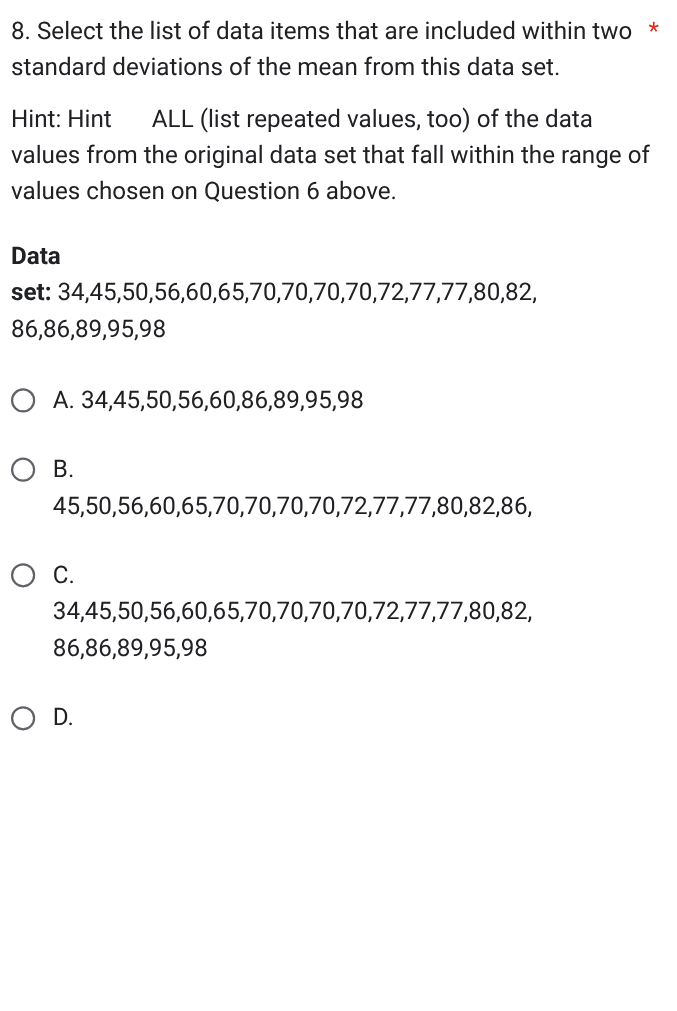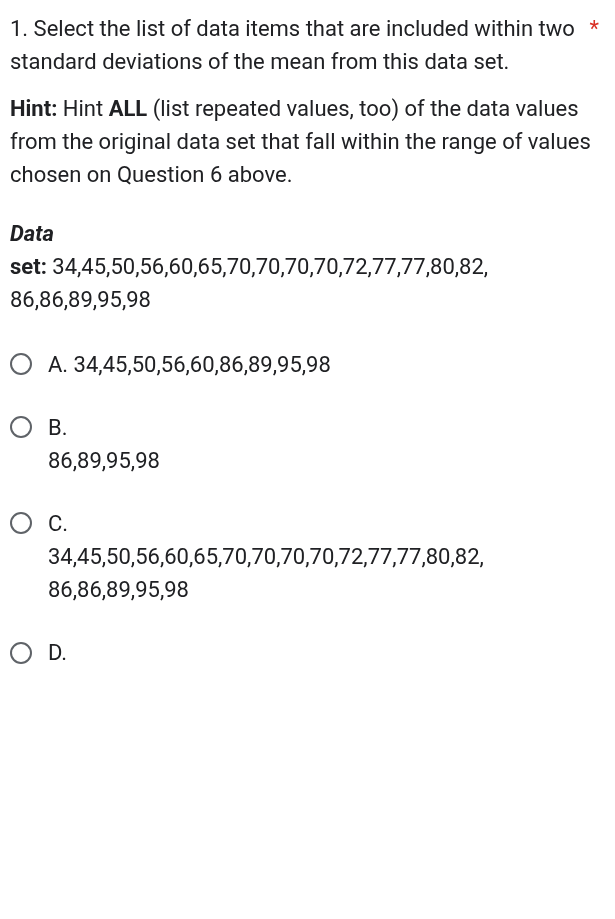--- a/index.html
+++ b/index.html
@@ -24,31 +24,31 @@
       color: #d93025;
       position: absolute;
       top: 0;
       right: 6px;
       font-size: 22px;
     }
     .hint {
       margin-bottom: 26px;
     }
     .hint-label {
-      font-weight: 700;
+      font-weight: 400;
     }
     .hint-bold {
-      font-weight: 700;
+      font-weight: 400;
+      margin-left: 31px;
     }
     .dataset {
       margin-bottom: 32px;
     }
     .dataset-label {
       font-weight: 700;
-      font-style: italic;
     }
     .dataset-label-inline {
       font-weight: 700;
       text-align: right;
     }
     .options {
       display: flex;
       flex-direction: column;
       gap: 30px;
     }
@@ -88,21 +88,21 @@
     }
     .option-value-block {
       display: block;
       word-break: break-word;
     }
   </style>
 </head>
 <body>
 
 <div class="question-text">
-  <span>1. Select the list of data items that are included within two standard deviations of the mean from this data set.</span>
+  <span>8. Select the list of data items that are included within two standard deviations of the mean from this data set.</span>
   <span class="required-star">*</span>
 </div>
 
 <div class="hint">
   <span class="hint-label">Hint:</span><span> Hint </span><span class="hint-bold">ALL</span><span> (list repeated values, too) of the data values from the original data set that fall within the range of values chosen on Question 6 above.</span>
 </div>
 
 <div class="dataset">
   <div>
     <span class="dataset-label">Data</span>
@@ -121,21 +121,21 @@
     <div class="radio"></div>
     <div class="option-text">
       <span class="option-letter">A. </span><span class="option-value">34,45,50,56,60,86,89,95,98</span>
     </div>
   </div>
 
   <div class="option">
     <div class="radio"></div>
     <div class="option-text">
       <span class="option-letter-block">B.</span>
-      <span class="option-value-block">86,89,95,98</span>
+      <span class="option-value-block">45,50,56,60,65,70,70,70,70,72,77,77,80,82,86,</span>
     </div>
   </div>
 
   <div class="option">
     <div class="radio"></div>
     <div class="option-text">
       <span class="option-letter-block">C.</span>
       <span class="option-value-block">34,45,50,56,60,65,70,70,70,70,72,77,77,80,82,</span>
       <span class="option-value-block">86,86,89,95,98</span>
     </div>

